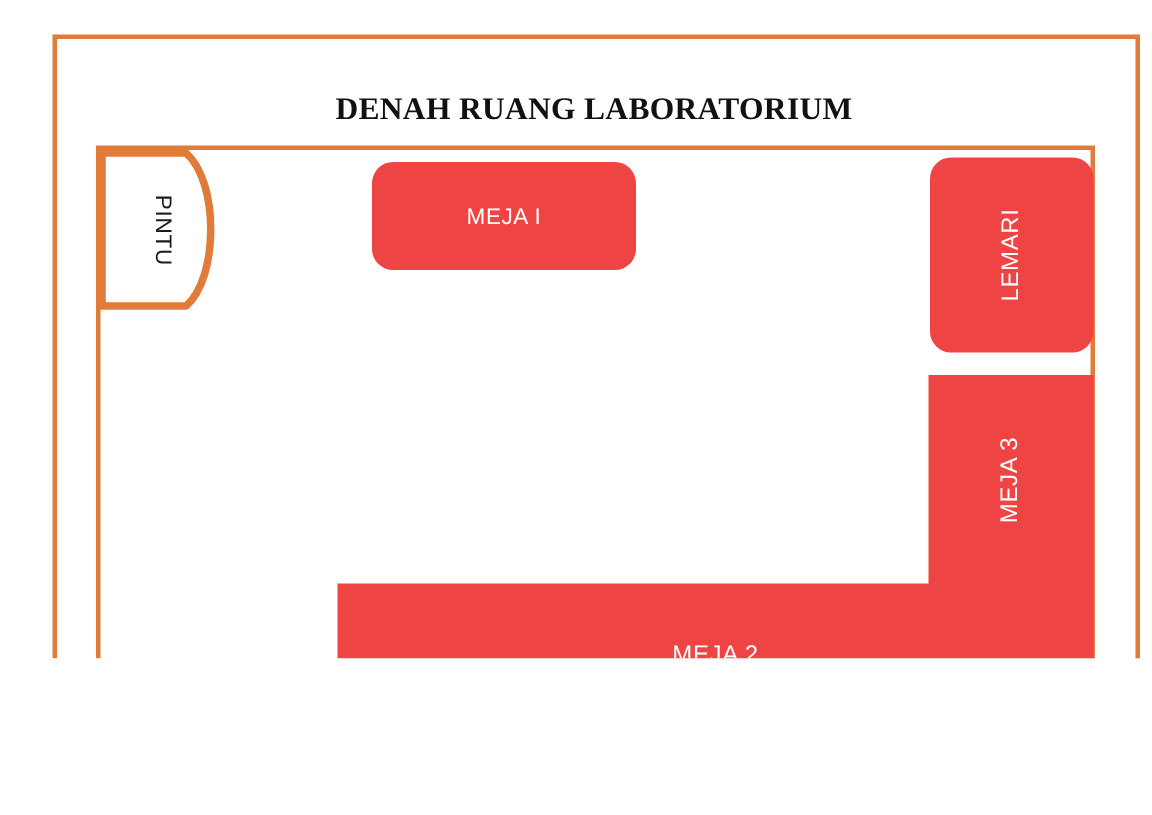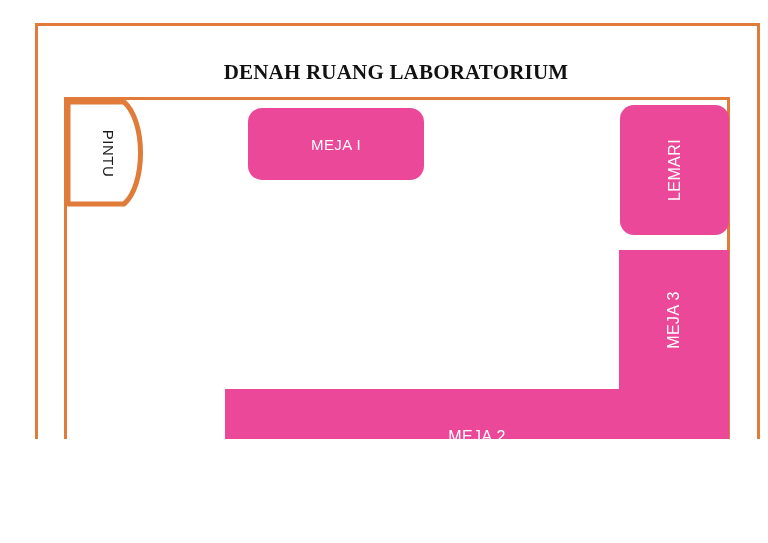--- a/index.html
+++ b/index.html
@@ -92,21 +92,21 @@
     font-size: 15px;
     font-weight: 400;
     letter-spacing: 0.5px;
     color: #1a1a1a;
     white-space: nowrap;
   }
 
   
   .furniture {
     position: absolute;
-    background: #ec4899;
+    background: #ef4444;
     display: flex;
     align-items: center;
     justify-content: center;
     box-sizing: border-box;
   }
   .furniture .f-label {
     color: #ffffff;
     font-family: "Liberation Sans", sans-serif;
     font-weight: 400;
     white-space: nowrap;

